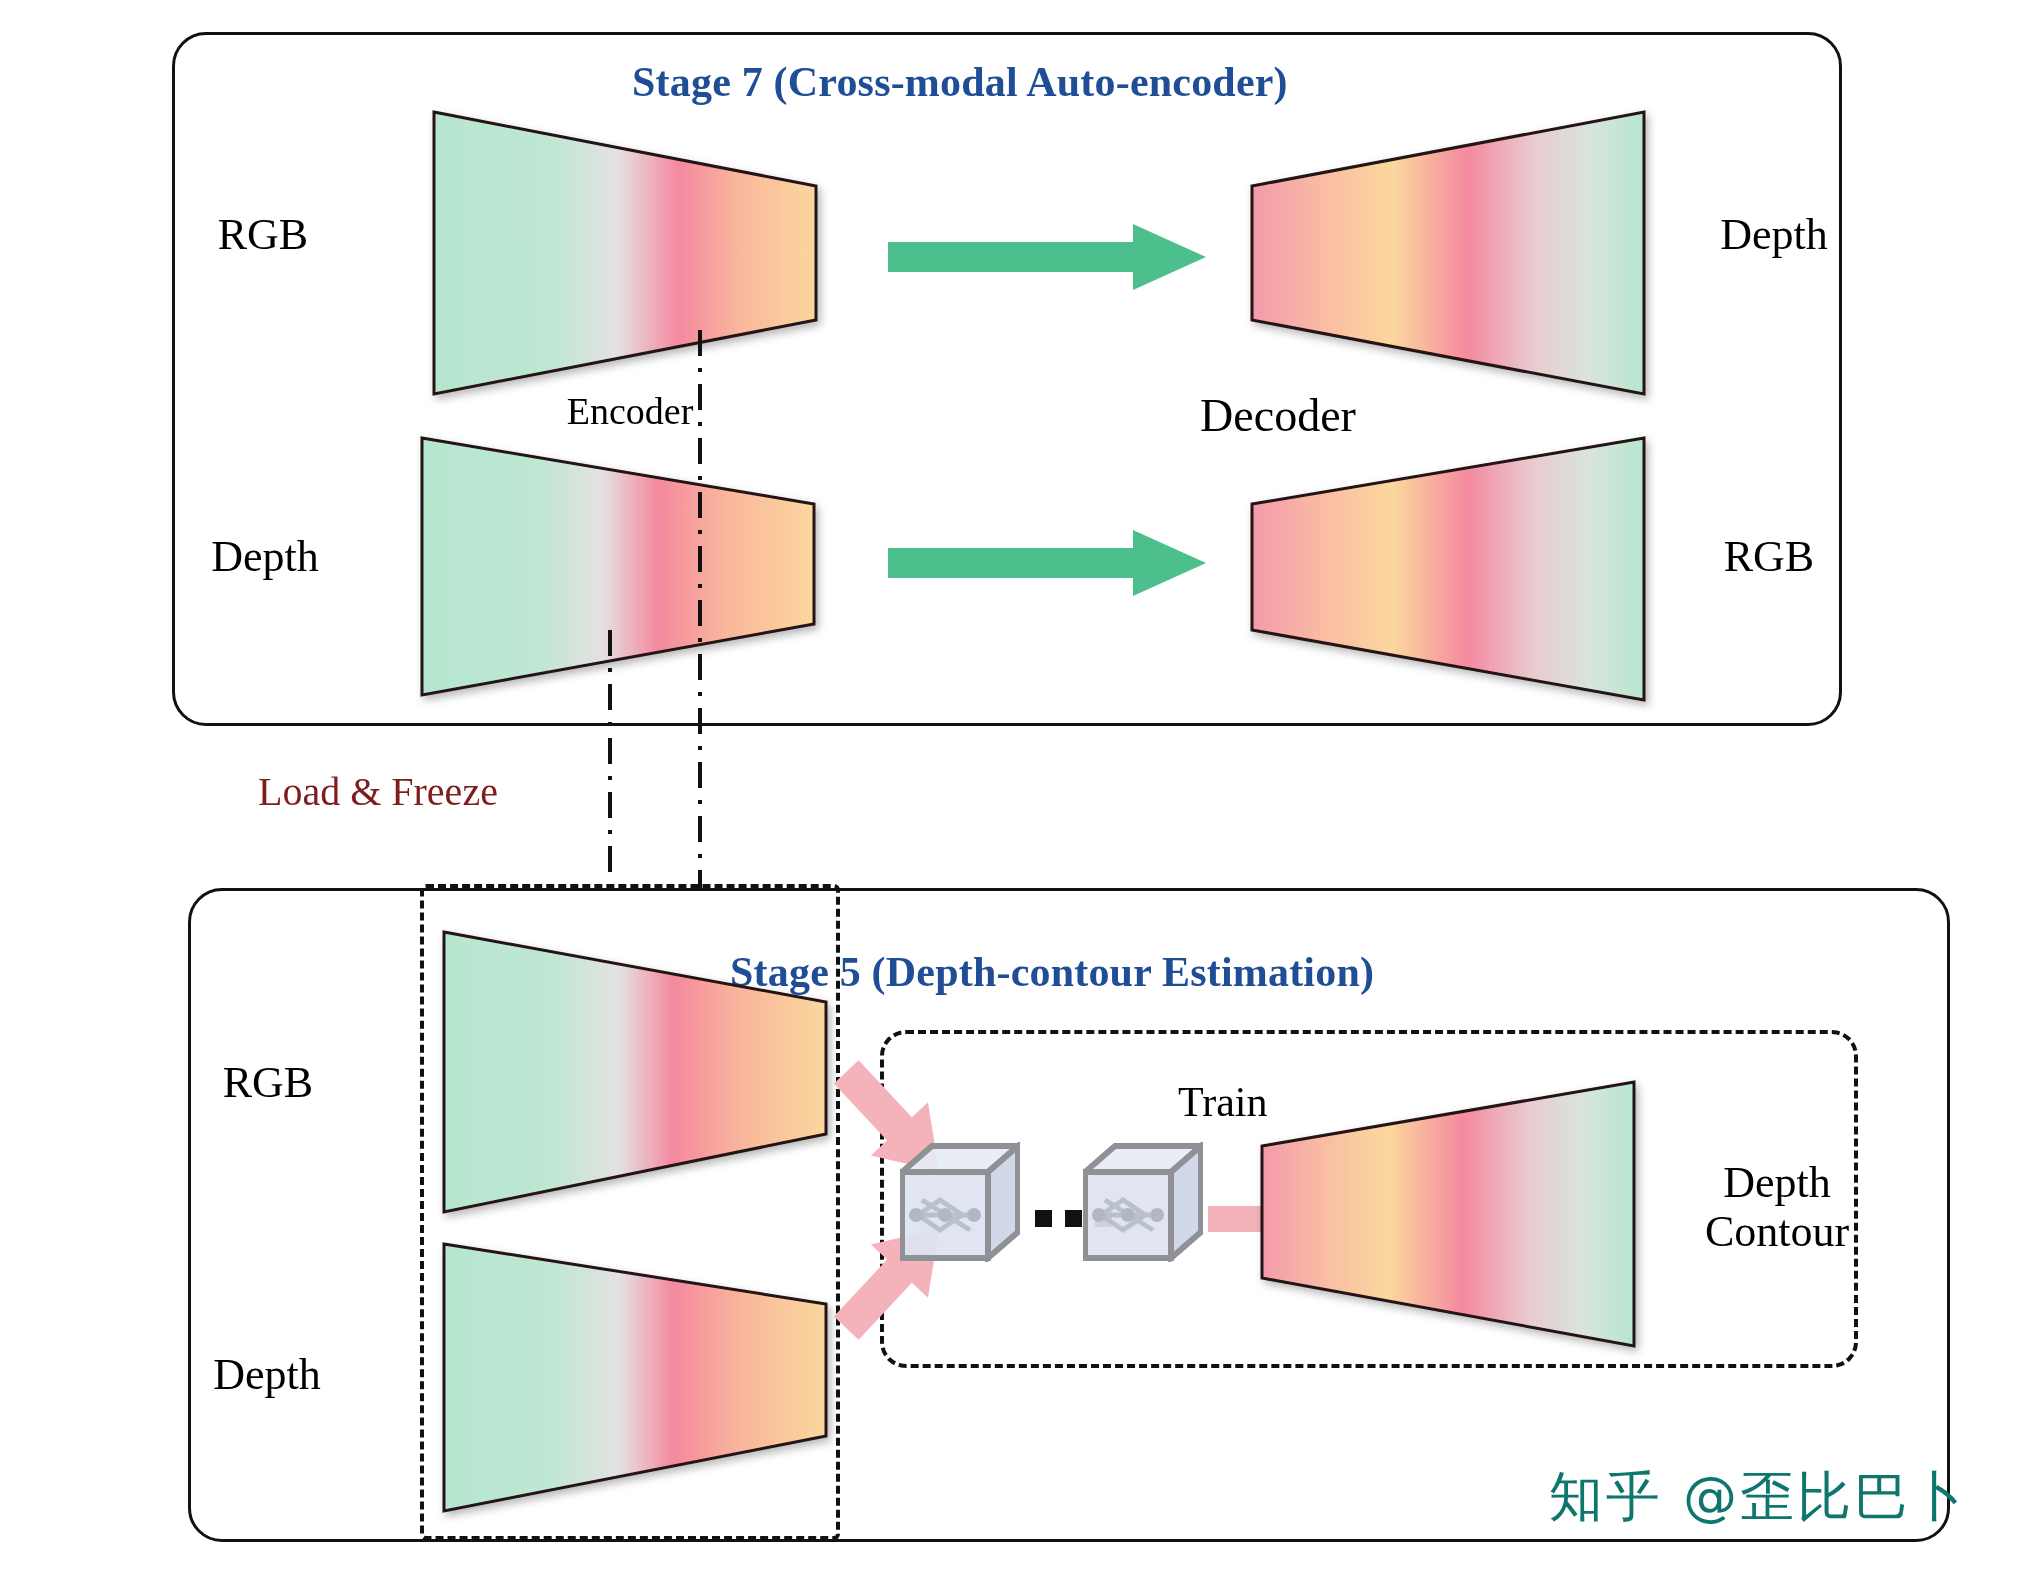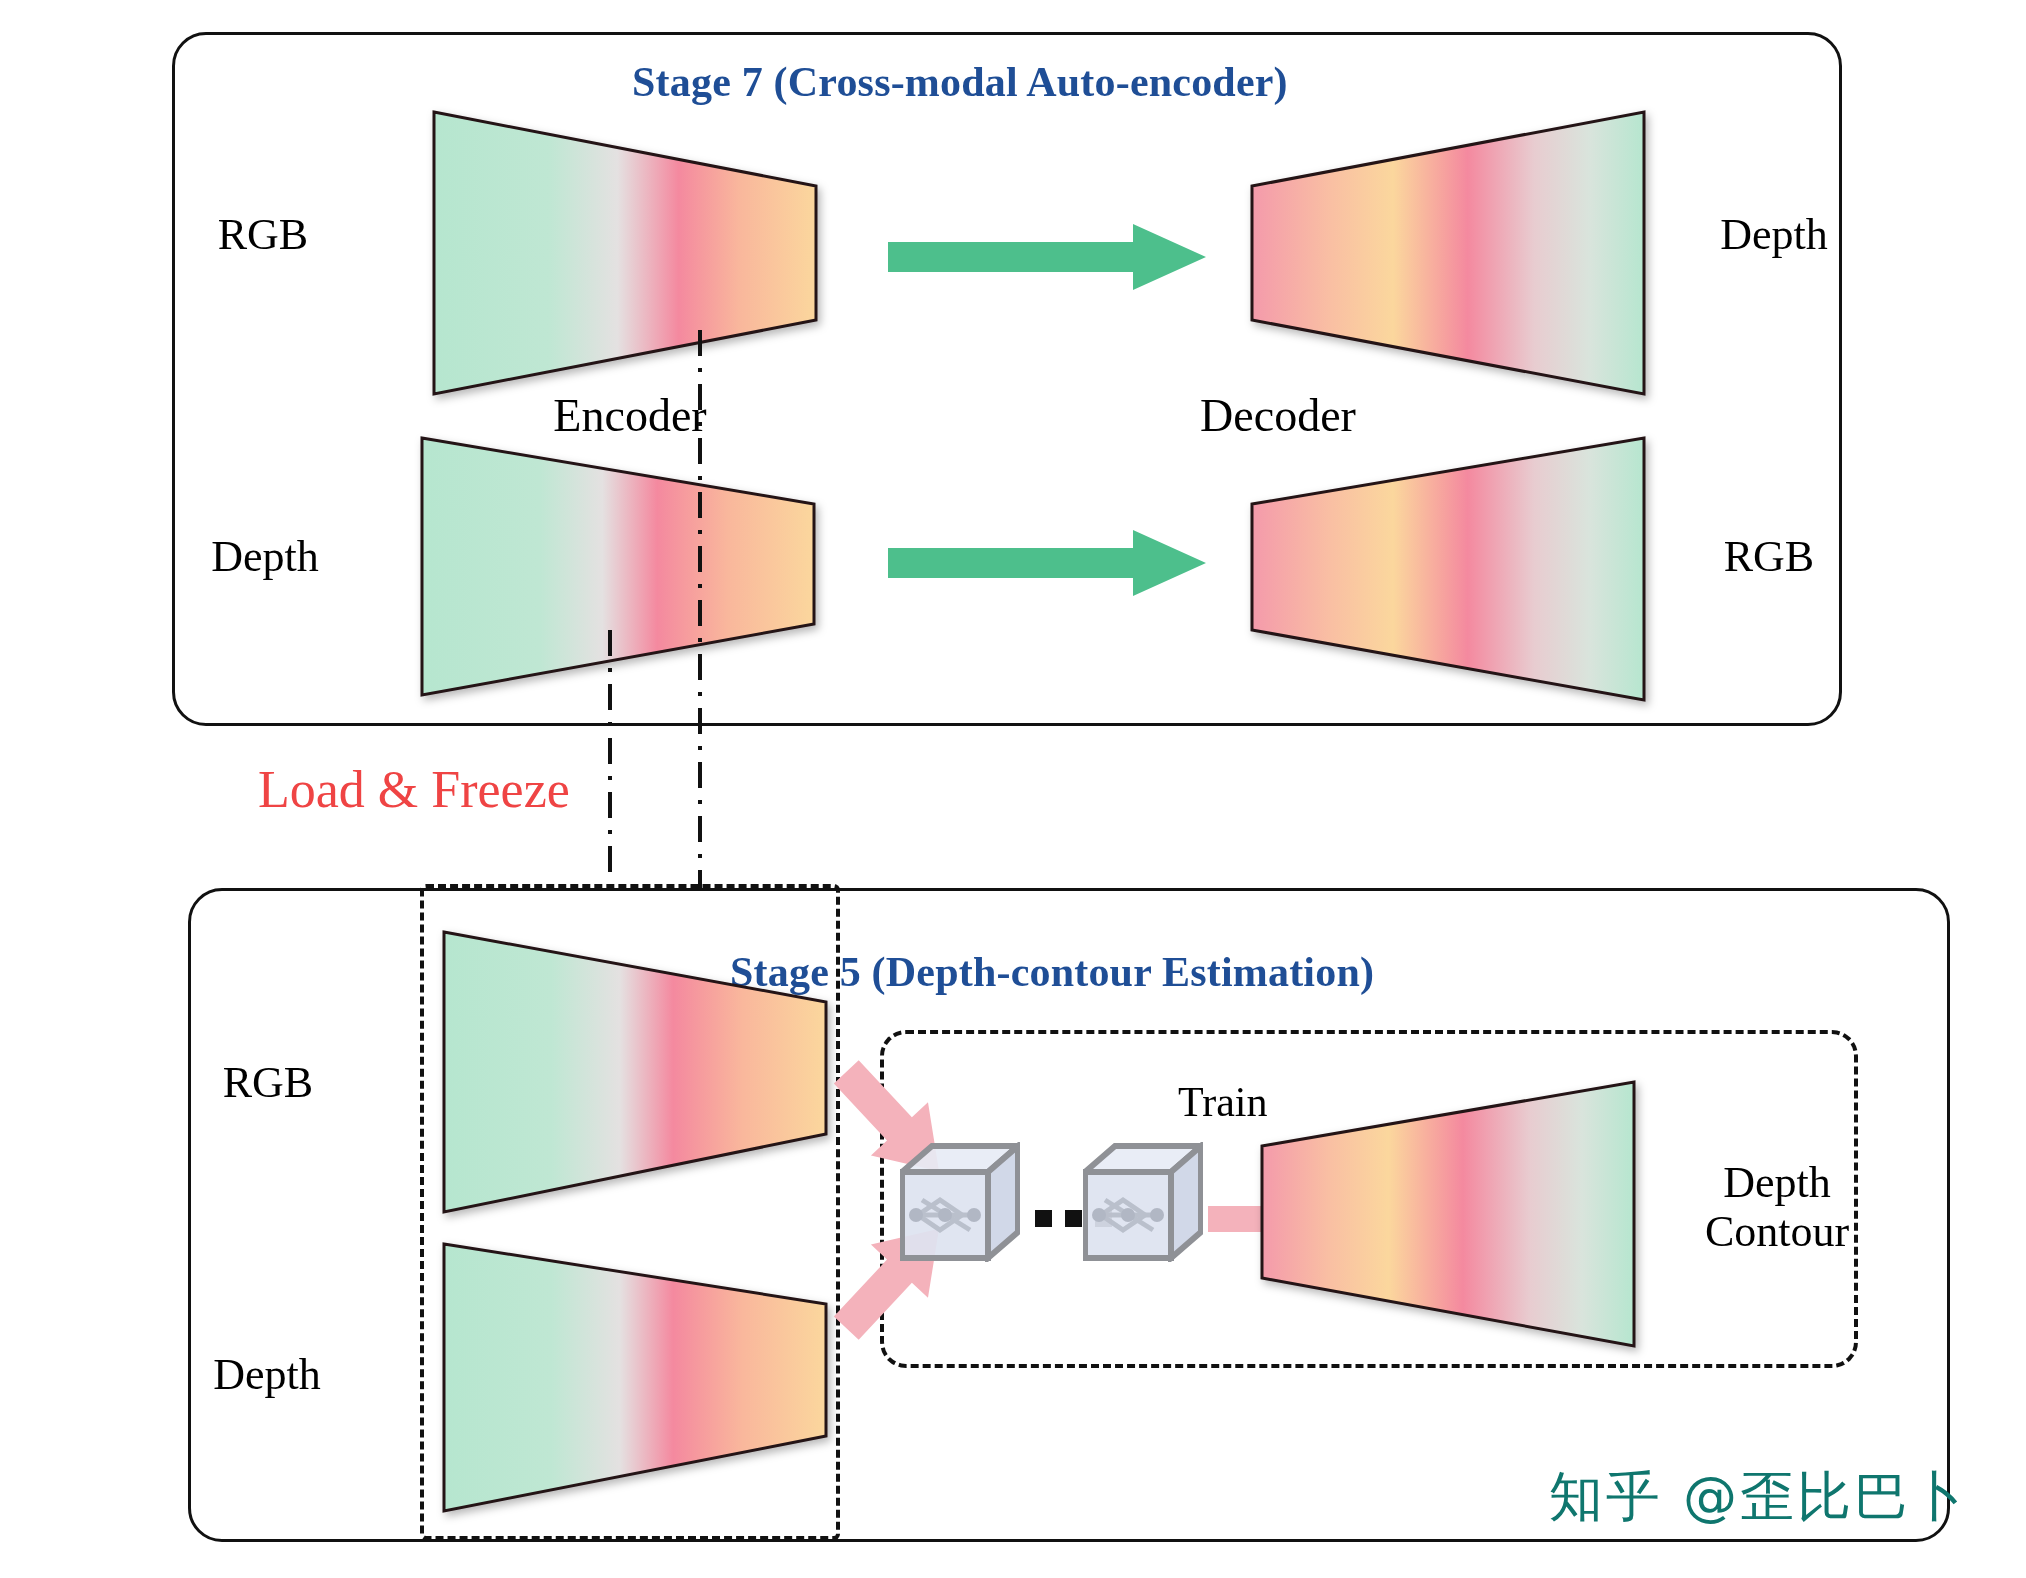--- a/index.html
+++ b/index.html
@@ -25,21 +25,21 @@
   .arrow-pink{position:absolute;}
 
   .cube{position:absolute;}
   .dots{position:absolute;display:flex;gap:13px;align-items:center;}
   .dots i{display:block;width:17px;height:17px;background:#111;}
 
   .dashbox{position:absolute;border:4px dashed #111;background:transparent;}
   #encoder-group-box{left:420px;top:884px;width:412px;height:648px;border-radius:6px;}
   #train-box{left:880px;top:1030px;width:970px;height:330px;border-radius:26px;}
   .train-label{position:absolute;font-size:42px;color:#000;white-space:nowrap;}
-  .lf-label{position:absolute;font-size:52px;color:#ef4444;white-space:nowrap;}
+  .lf-label{position:absolute;font-size:40px;color:#7f1d1d;white-space:nowrap;margin-top:8px;}
 
   #watermark{position:absolute;right:58px;bottom:44px;color:#0f766e;
      font-size:54px;letter-spacing:3px;font-family:"DejaVu Sans",sans-serif;white-space:nowrap;}
 </style>
 </head>
 <body>
 
 <div class="stage-panel" id="stage1-panel"></div>
 
 <div class="stage-title" id="stage1-title">Stage 7 (Cross-modal Auto-encoder)</div>
@@ -80,21 +80,21 @@
         <stop offset="86%" stop-color="#d9e4dc"></stop>
         <stop offset="100%" stop-color="#b6e6cf"></stop>
       </linearGradient>
     </defs>
     <polygon points="4,78 396,4 396,286 4,212" fill="url(#gDec1)" stroke="#241416" stroke-width="3"></polygon>
   </svg>
 </div>
 
 <div class="side-label" style="left:1664px;top:210px;width:220px;">Depth</div>
 
-<div class="side-label" style="left:480px;top:390px;width:300px;font-size:46px;">Encoder</div>
+<div class="side-label" style="left:480px;top:390px;width:300px;font-size:38px;">Encoder</div>
 <div class="side-label" style="left:1128px;top:390px;width:300px;font-size:46px;">Decoder</div>
 
 <div class="side-label" style="left:150px;top:532px;width:230px;">Depth</div>
 
 <div class="tz" style="left:418px;top:434px;width:400px;height:265px;">
   <svg width="400" height="265" viewBox="0 0 400 265">
     <defs>
       <linearGradient id="gEnc2" x1="0" y1="0" x2="1" y2="0">
         <stop offset="0%" stop-color="#b6e6cf"></stop>
         <stop offset="30%" stop-color="#bfe7d3"></stop>

